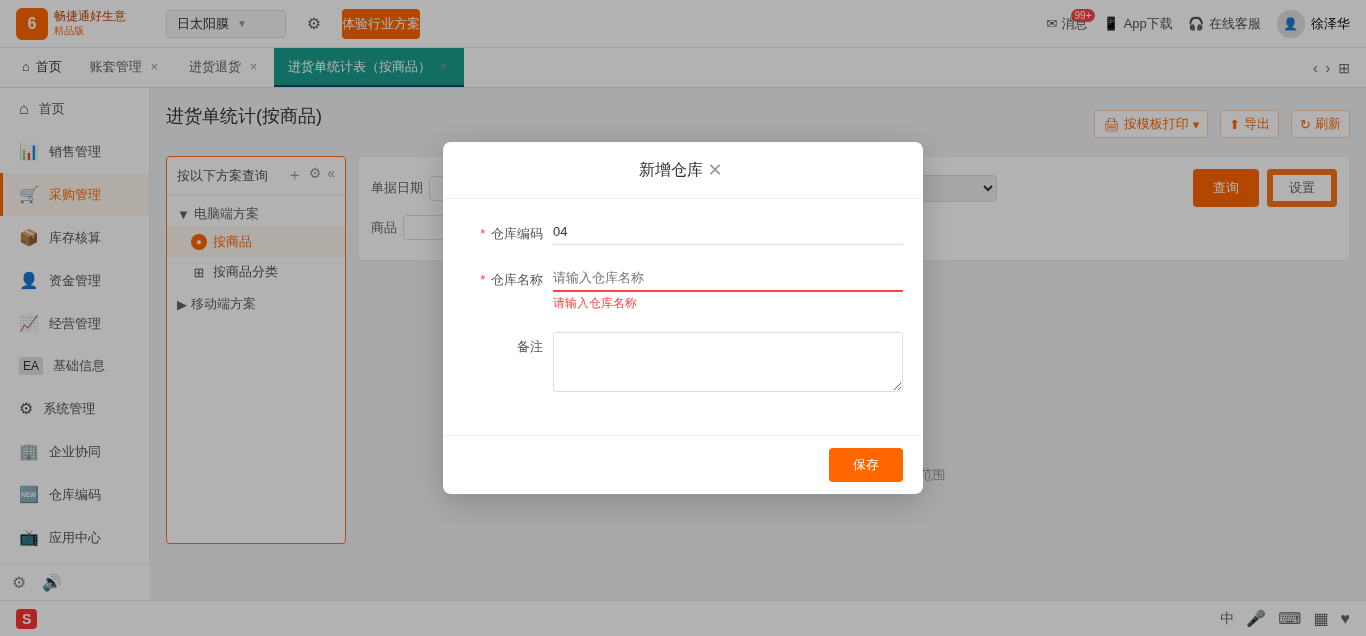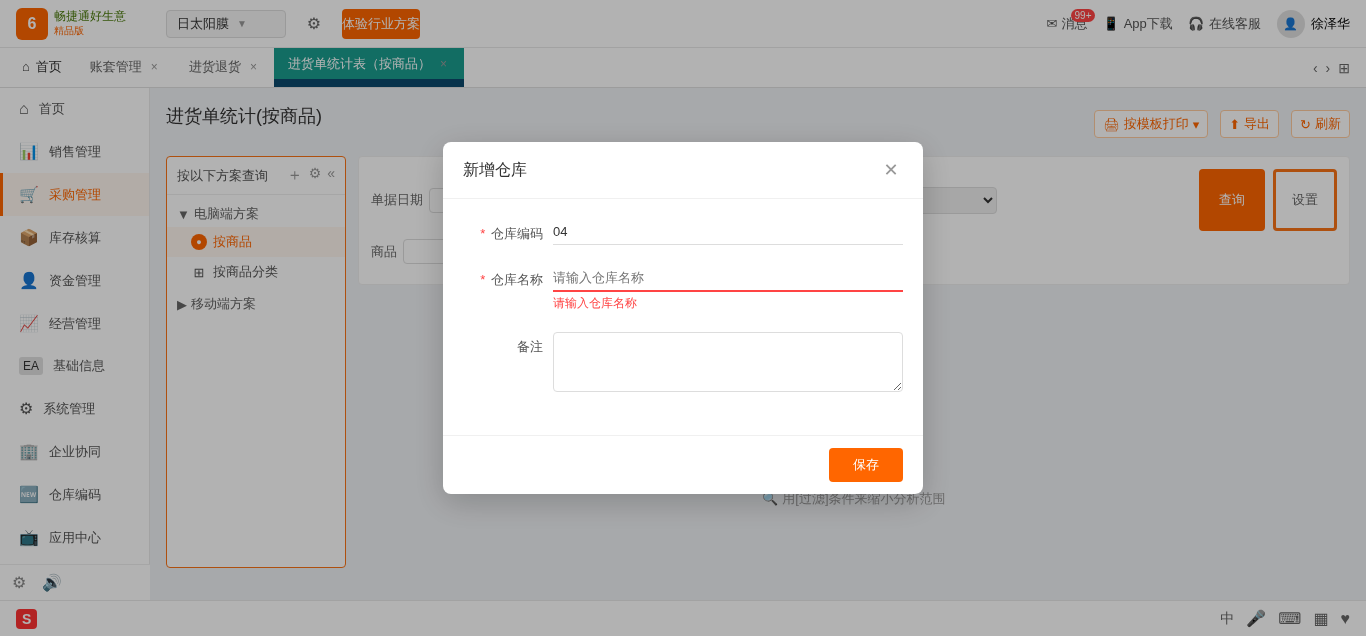--- a/index.html
+++ b/index.html
@@ -27,21 +27,21 @@
       background: #ff6600;
       border-radius: 6px;
       display: flex;
       align-items: center;
       justify-content: center;
       color: white;
       font-weight: bold;
       font-size: 16px;
       margin-right: 6px;
     }
-    .logo-text { font-size: 12px; color: #4d7c0f; line-height: 1.3; }
+    .logo-text { font-size: 12px; color: #c2410c; line-height: 1.3; }
     .logo-sub { font-size: 10px; color: #ff6600; }
 
     .store-selector {
       display: flex;
       align-items: center;
       background: #f5f5f5;
       border: 1px solid #ddd;
       border-radius: 4px;
       padding: 4px 10px;
       margin-right: 12px;
@@ -134,21 +134,21 @@
       cursor: pointer;
       border-bottom: 2px solid transparent;
       color: #666;
       font-size: 13px;
       white-space: nowrap;
       gap: 6px;
     }
     .tab-item.active {
       color: #fff;
       background: #1a9d8f;
-      border-bottom: 8px solid #0c4a6e;
+      border-bottom: 2px solid #0c4a6e;
     }
     .tab-item.home { color: #333; }
     .tab-close {
       font-size: 12px;
       color: #999;
       cursor: pointer;
       padding: 1px 3px;
       border-radius: 3px;
     }
     .tab-spacer { flex: 1; }
@@ -287,23 +287,23 @@
       border: none;
       border-radius: 4px;
       padding: 6px 20px;
       cursor: pointer;
       font-size: 13px;
       margin-left: 25px;
     }
     .reset-btn {
       background: #fff;
       color: #666;
-      border: 3px solid #f97316;
-      border-radius: 4px;
-      padding: 19px 16px;
+      border: 6px solid #f97316;
+      border-radius: 4px;
+      padding: 4px 16px;
       cursor: pointer;
       font-size: 13px;
     }
 
     
     .overlay {
       position: fixed;
       top: 0;
       left: 0;
       width: 1366px;
@@ -320,21 +320,21 @@
       background: #fff;
       border-radius: 8px;
       box-shadow: 0 8px 32px rgba(0,0,0,0.2);
       width: 480px;
       position: relative;
       z-index: 300;
     }
     .modal-header {
       display: flex;
       align-items: center;
-      justify-content: space-between;
+      justify-content: center;
       padding: 16px 20px;
       border-bottom: 1px solid #f0f0f0;
     }
     .modal-title { font-size: 16px; font-weight: 500; color: #333; }
     .modal-close {
       cursor: pointer;
       color: #999;
       font-size: 18px;
       width: 24px;
       height: 24px;

